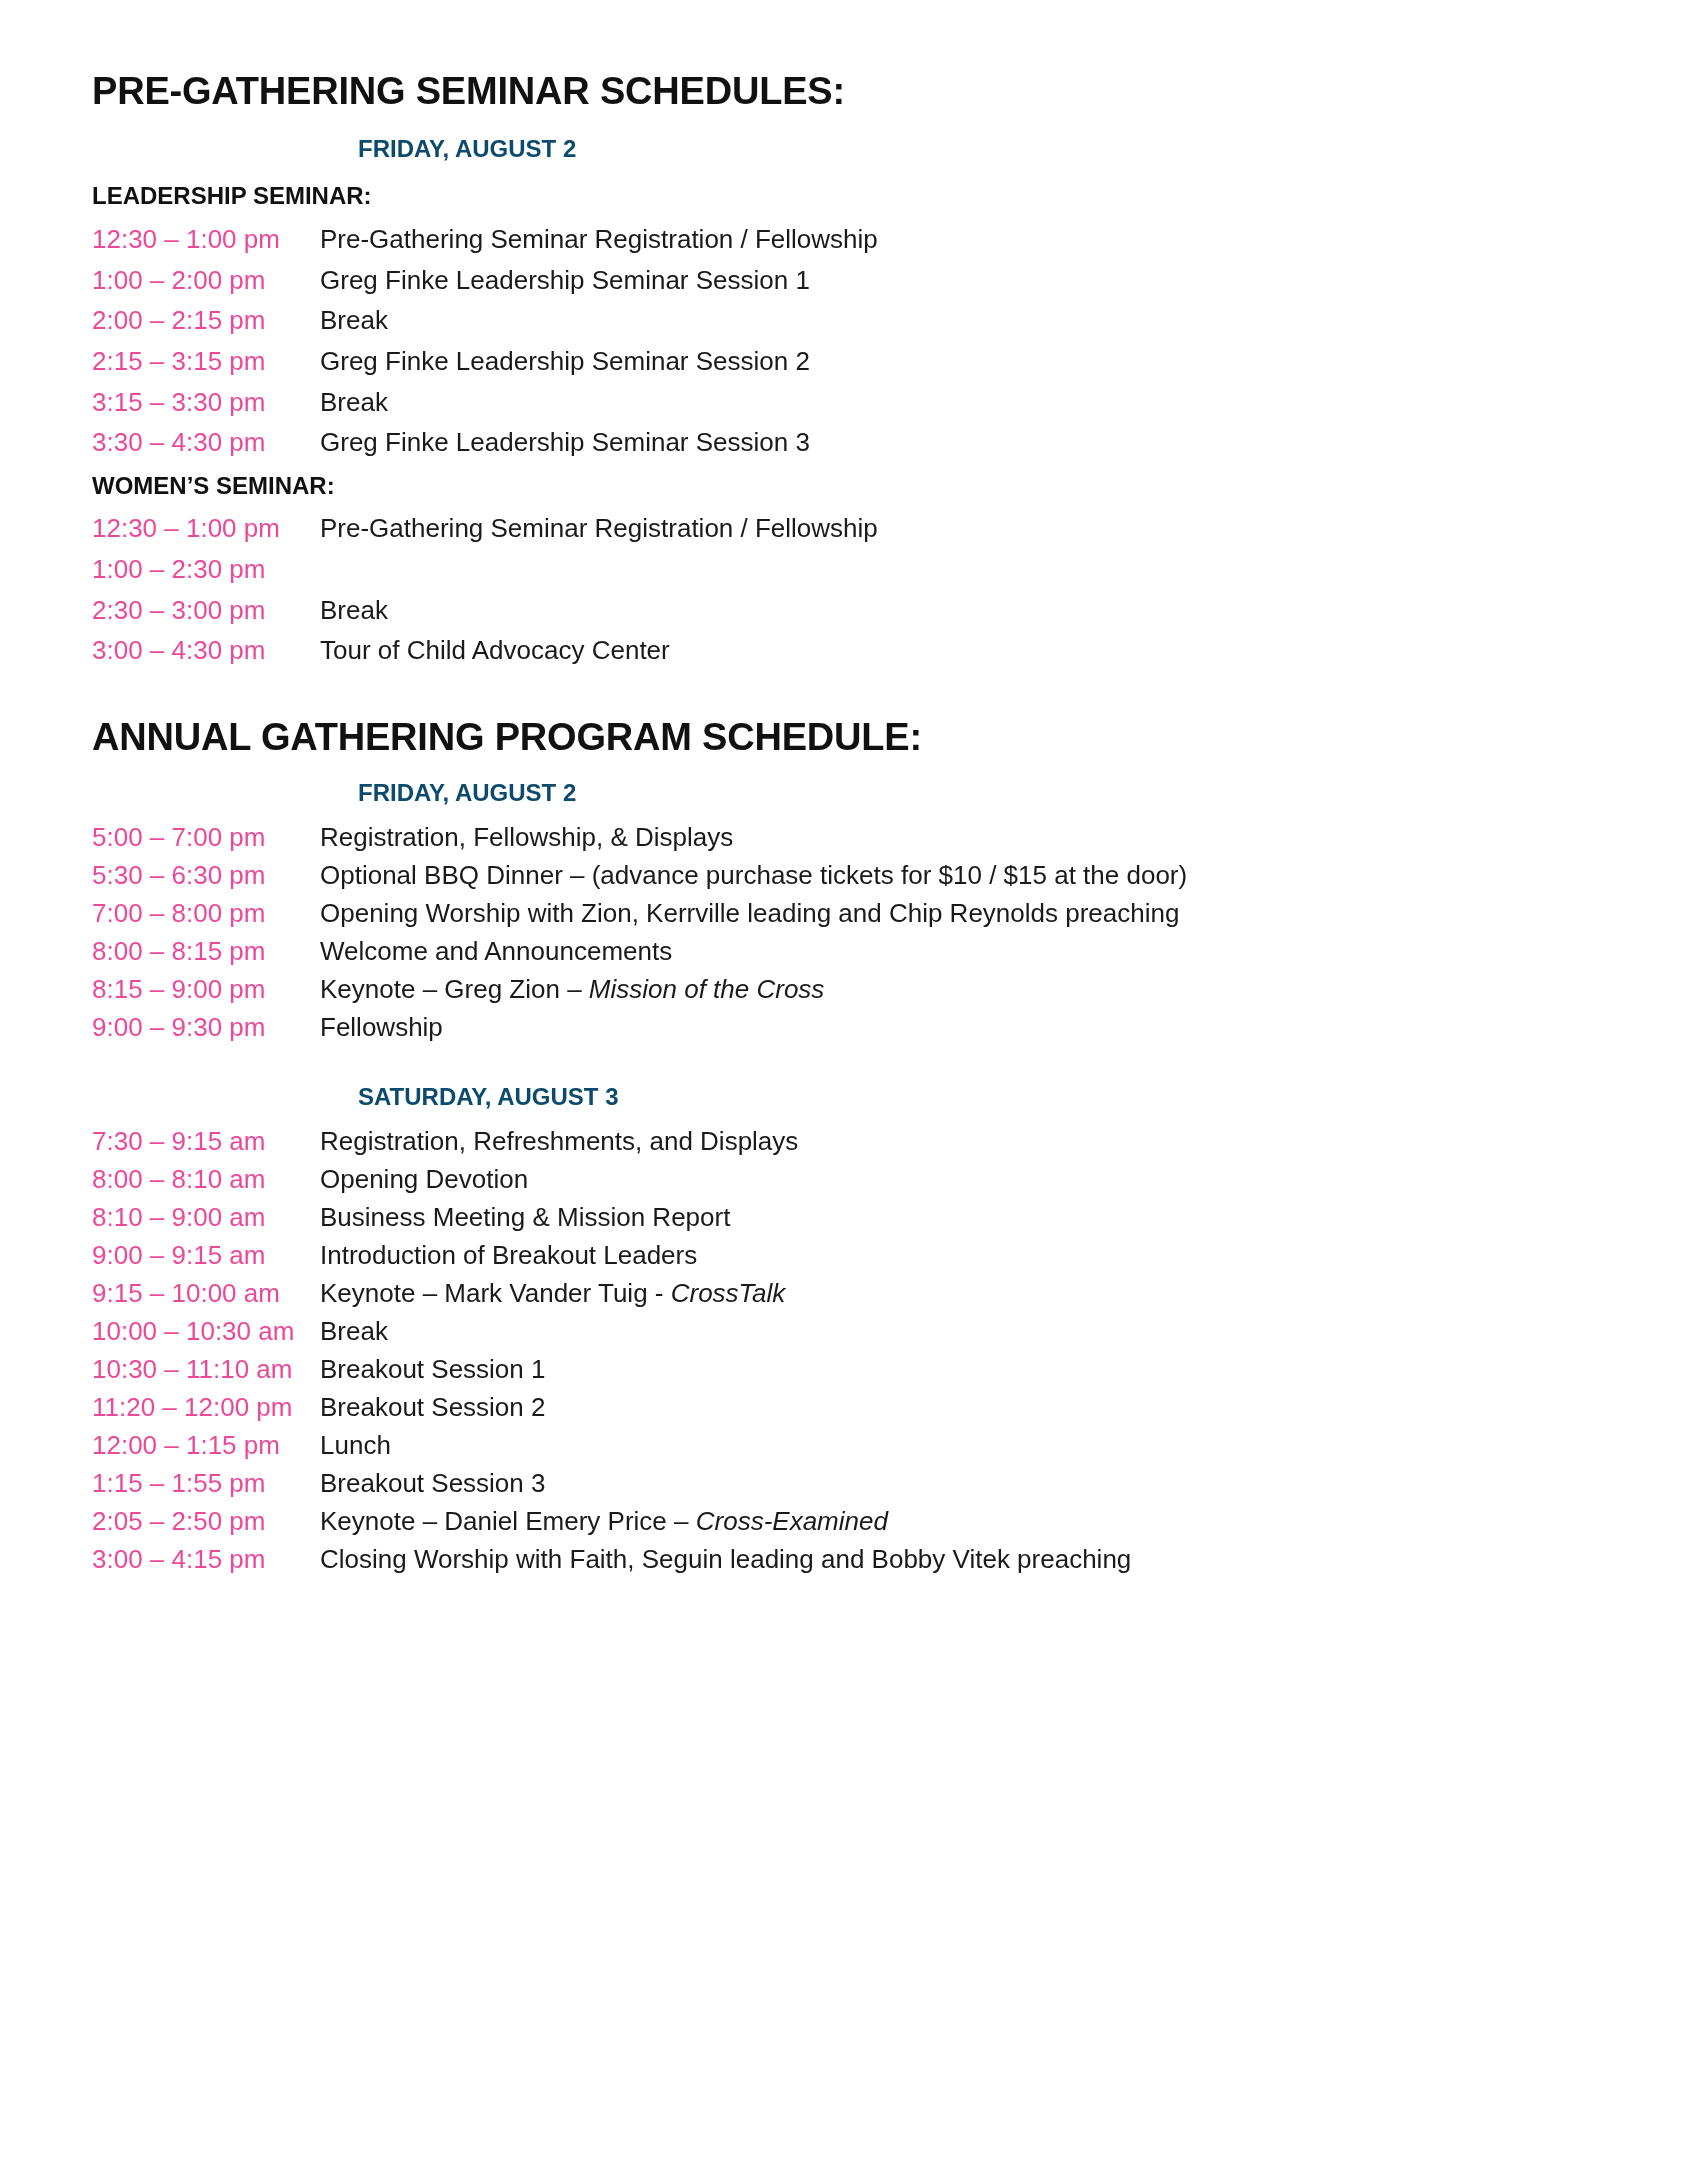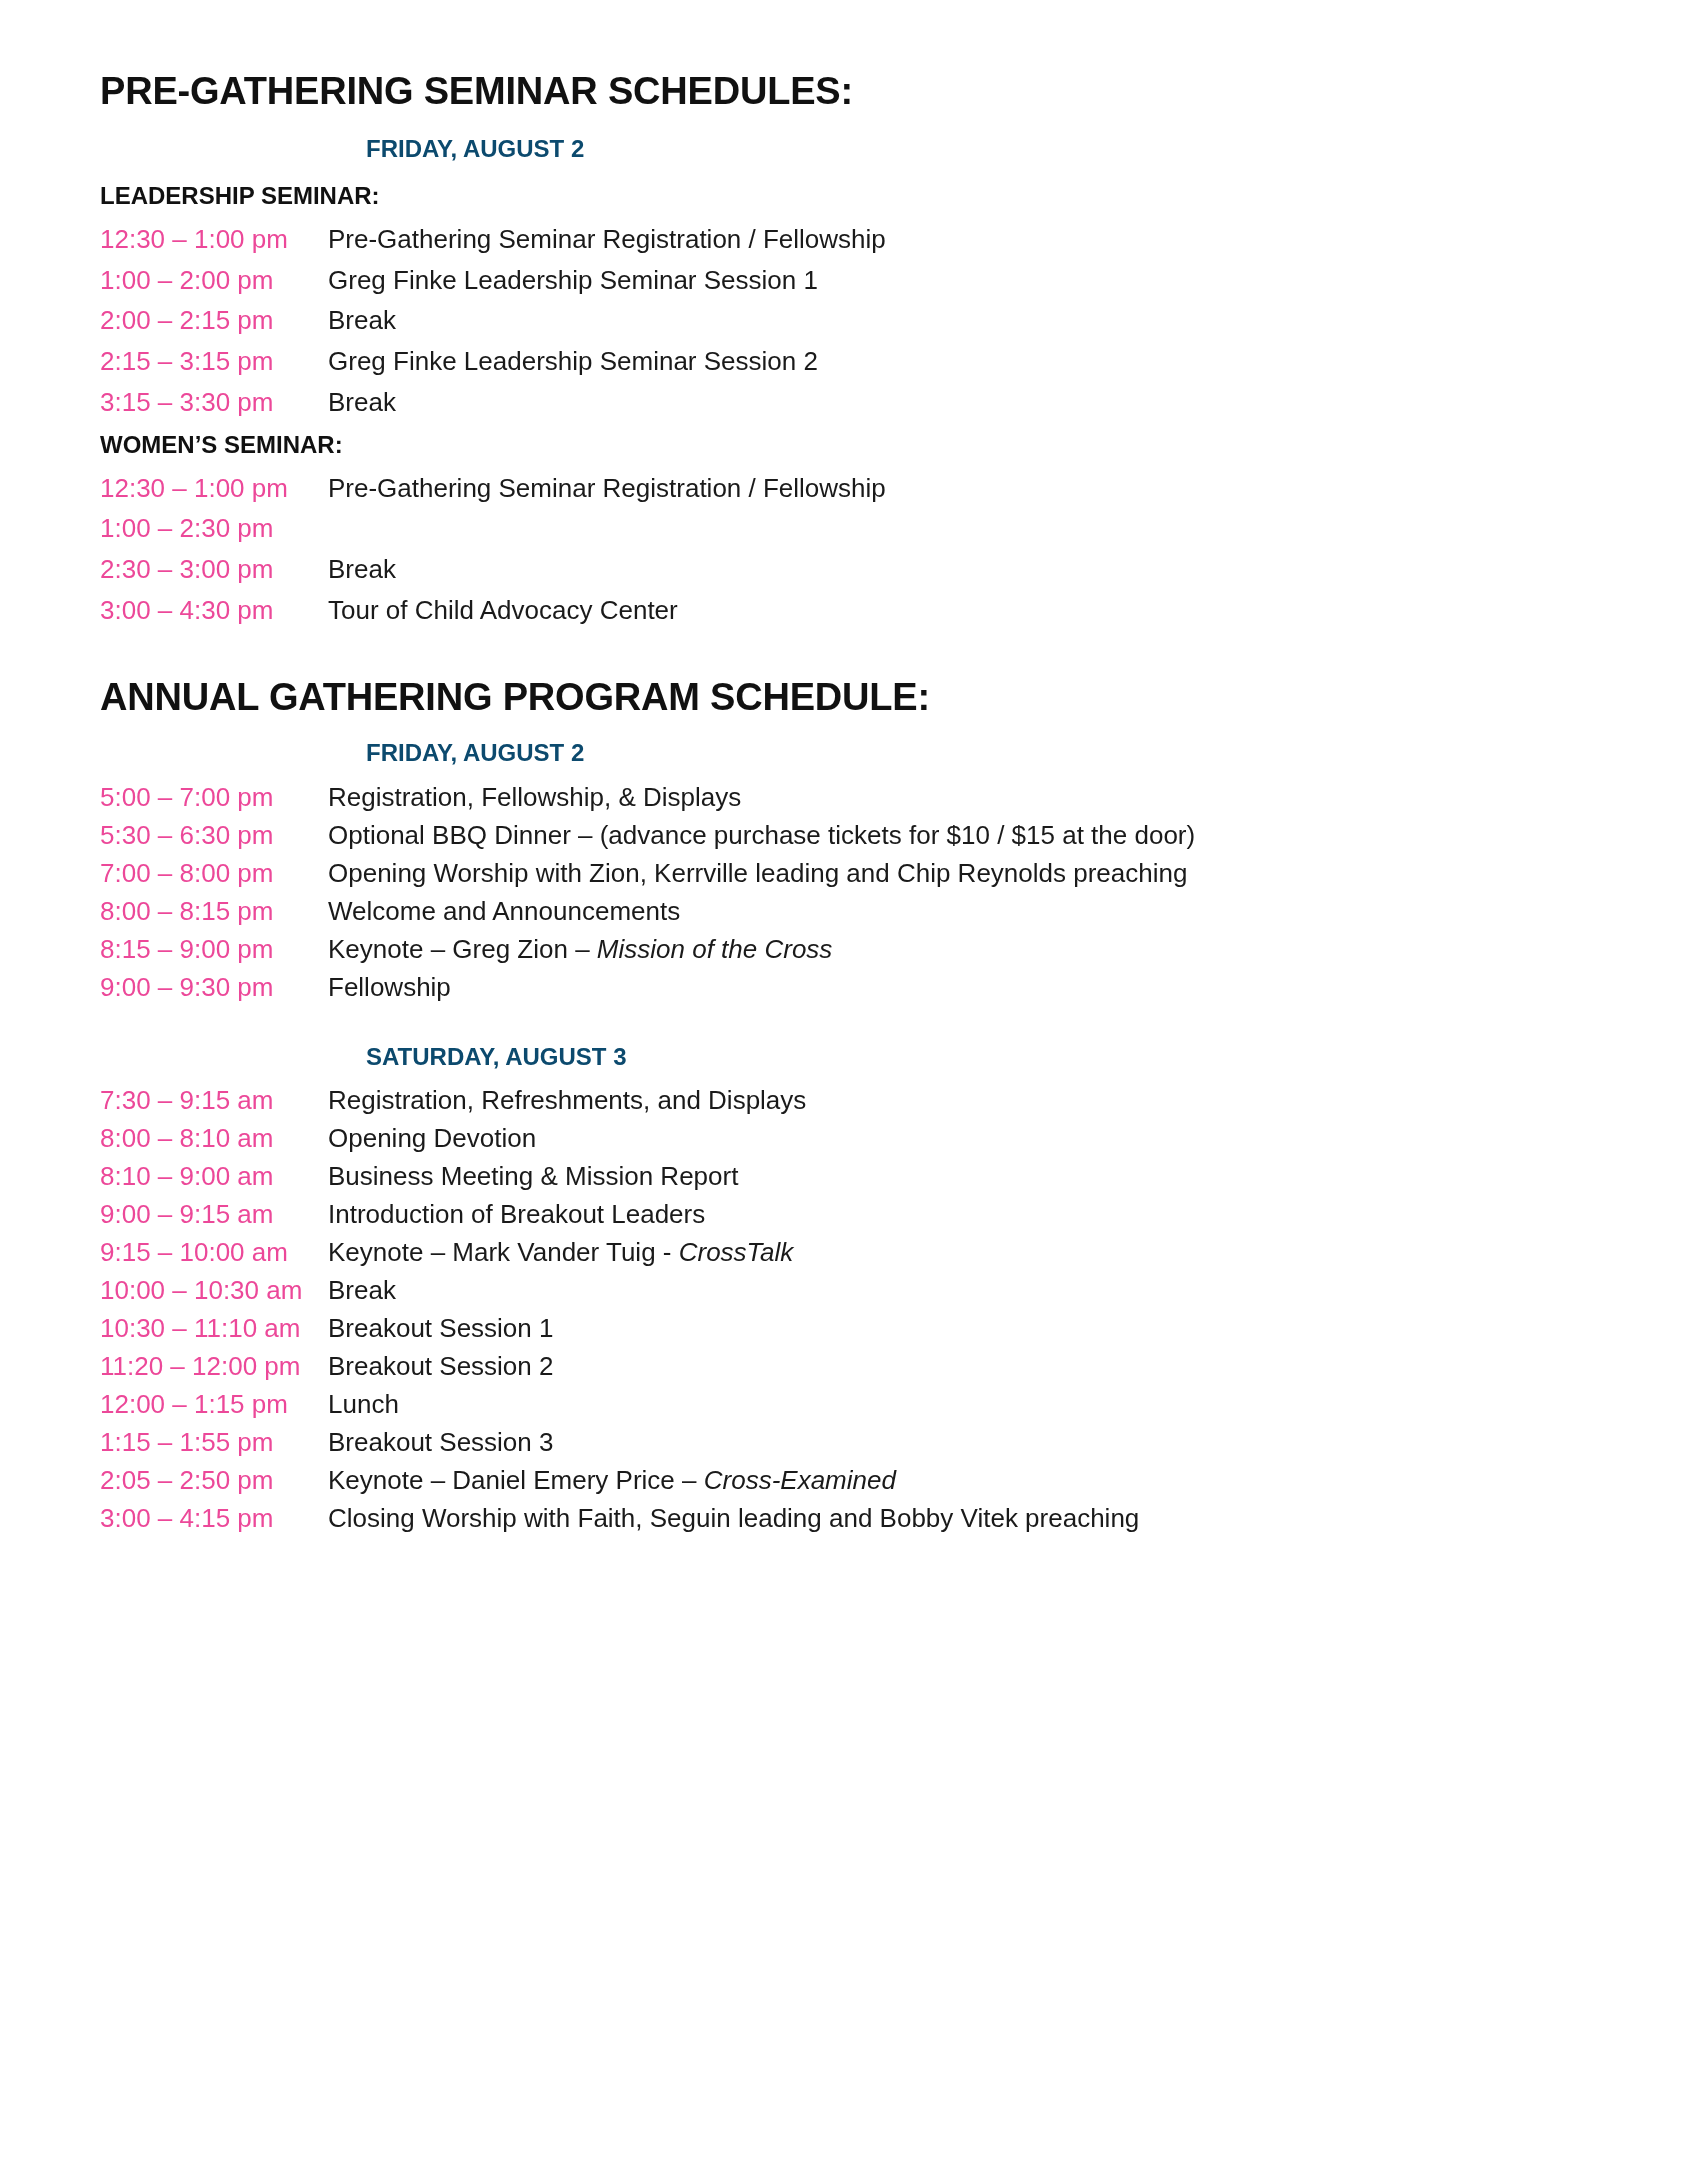--- a/index.html
+++ b/index.html
@@ -19,21 +19,21 @@
     position: relative;
     width: 1682px;
     height: 2178px;
     box-sizing: border-box;
     padding: 0;
     background: #ffffff;
     overflow: hidden;
   }
   .content {
     position: absolute;
-    left: 100px;
+    left: 92px;
     top: 72px;
     width: 1478px;
   }
 
   
   .section-heading {
     font-family: "Liberation Sans", sans-serif;
     font-weight: bold;
     font-size: 38px;
     letter-spacing: -0.2px;
@@ -126,20 +126,24 @@
         <span class="desc">Break</span>
       </div>
       <div class="row">
         <span class="time">2:15 – 3:15 pm</span>
         <span class="desc">Greg Finke Leadership Seminar Session 2</span>
       </div>
       <div class="row">
         <span class="time">3:15 – 3:30 pm</span>
         <span class="desc">Break</span>
       </div>
+      <div class="row">
+        <span class="time">3:30 – 4:30 pm</span>
+        <span class="desc">Greg Finke Leadership Seminar Session 3</span>
+      </div>
     </div>
 
     <div class="sub-heading">WOMEN’S SEMINAR:</div>
 
     <div class="schedule">
       <div class="row">
         <span class="time">12:30 – 1:00 pm</span>
         <span class="desc">Pre-Gathering Seminar Registration / Fellowship</span>
       </div>
       <div class="row">

